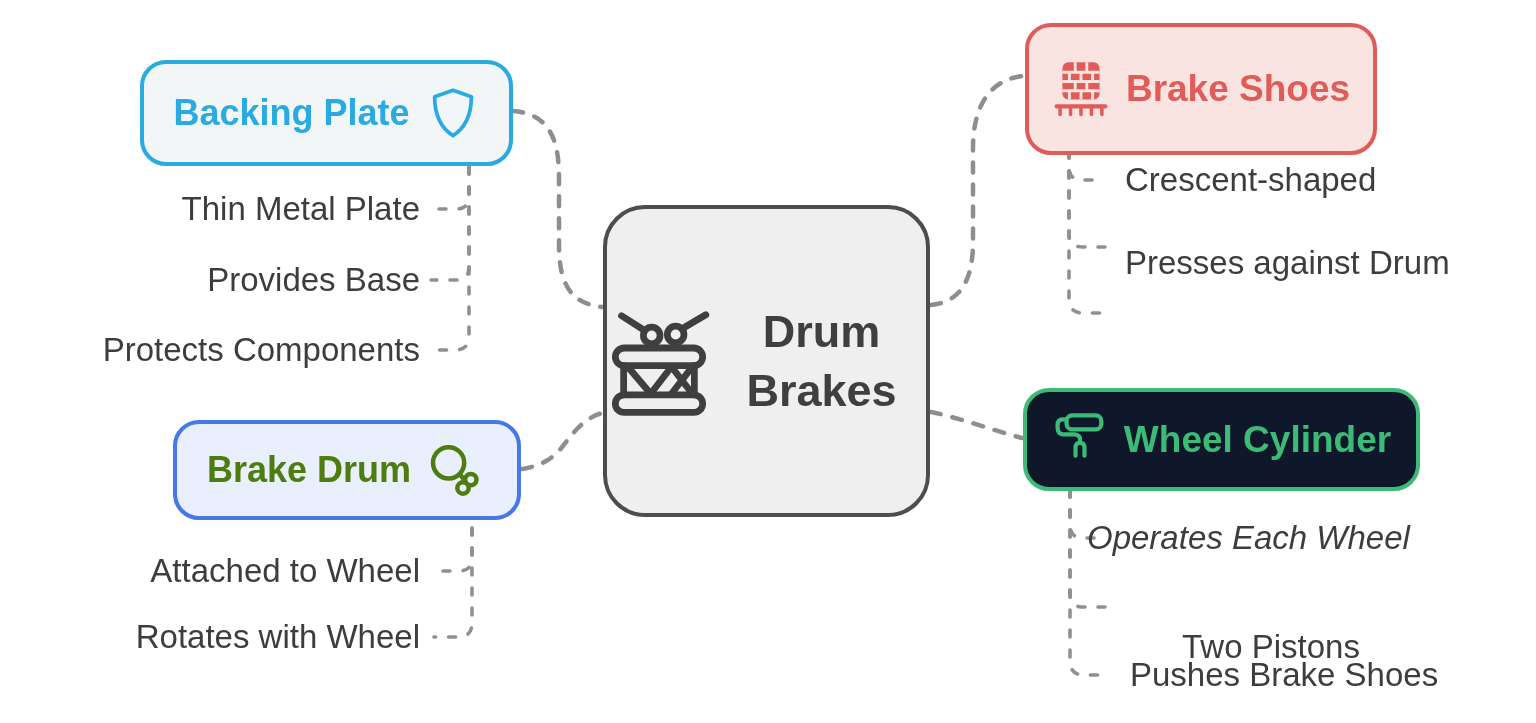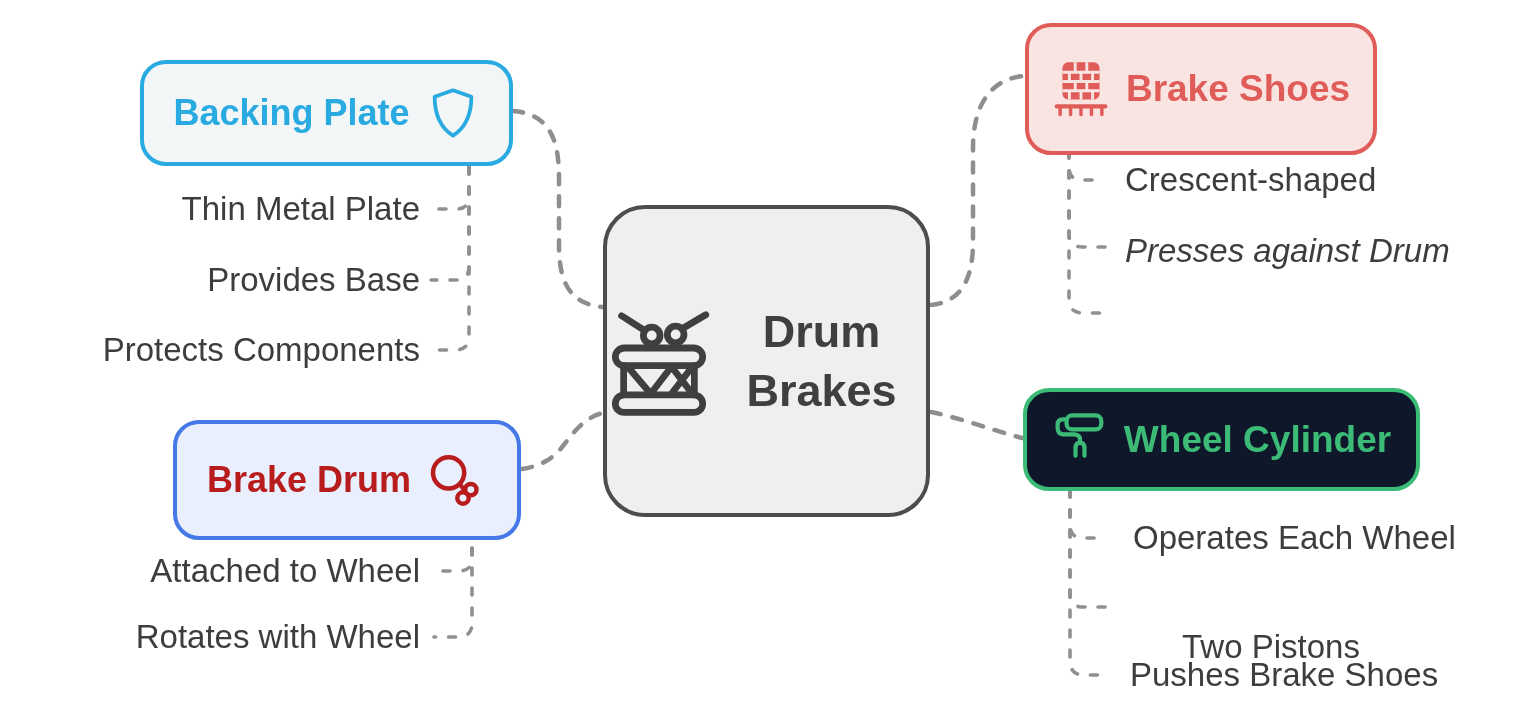--- a/index.html
+++ b/index.html
@@ -8,44 +8,44 @@
   svg.connector-layer{position:absolute;left:0;top:0;z-index:1;}
   .edge{fill:none;stroke:#8E8E8E;stroke-width:4.5;stroke-linecap:round;stroke-dasharray:10 12;}
   .twig{fill:none;stroke:#909090;stroke-width:3.6;stroke-linecap:round;stroke-dasharray:7 13;}
 
   .node{position:absolute;box-sizing:border-box;display:flex;align-items:center;justify-content:center;
         gap:16px;border-radius:26px;font-weight:bold;z-index:2;white-space:nowrap;}
   .node svg{display:block;flex:0 0 auto;}
 
   .node-backing{left:140px;top:60px;width:373px;height:106px;border:4px solid #29ABE2;
                 background:#F2F6F7;color:#29ABE2;font-size:36px;}
-  .node-drum{left:173px;top:420px;width:348px;height:120px;border:4px solid #4678E8;
-             background:#E9EFFC;color:#b91c1c;font-size:36px;}
+  .node-drum{left:173px;top:420px;width:348px;height:100px;border:4px solid #4678E8;
+             background:#E9EFFC;color:#4d7c0f;font-size:36px;}
   .node-shoes{left:1025px;top:23px;width:352px;height:132px;border:4px solid #E05C59;
               background:#FAE4E2;color:#E05C59;font-size:37px;}
   .node-cylinder{left:1023px;top:388px;width:397px;height:103px;border:4px solid #3CBB77;
                  background:#0f172a;color:#3CBB77;font-size:37px;}
 
   .node-center{left:603px;top:205px;width:327px;height:312px;border:4px solid #4D4D4D;
                background:#EFEFEF;border-radius:42px;flex-direction:row;gap:6px;
                color:#3F3F3F;}
   .center-label{font-size:45px;line-height:1.32;font-weight:bold;text-align:center;
                 width:220px;white-space:normal;}
 
   .leaf{position:absolute;z-index:2;font-size:33px;line-height:38px;color:#3D3D3D;white-space:nowrap;}
   .ra{text-align:right;}
   .leaf-a1{top:190px;right:1116px;}
   .leaf-a2{top:261px;right:1116px;}
   .leaf-a3{top:331px;right:1116px;}
   .leaf-b1{top:552px;right:1116px;}
   .leaf-b2{top:618px;right:1116px;}
   .leaf-c1{top:161px;left:1125px;}
-  .leaf-c2{top:232px;left:1125px;font-style:italic;}
+  .leaf-c2{top:244px;left:1125px;}
   .leaf-c3{top:294px;left:1125px;}
-  .leaf-d1{top:519px;left:1133px;}
+  .leaf-d1{top:519px;left:1087px;font-style:italic;}
   .leaf-d2{top:588px;left:1182px;margin-top:40px;}
   .leaf-d3{top:656px;left:1130px;}
 </style>
 </head>
 <body>
 
 <div class="canvas">
 
   <svg class="connector-layer" width="1536" height="723" viewBox="0 0 1536 723">
 

